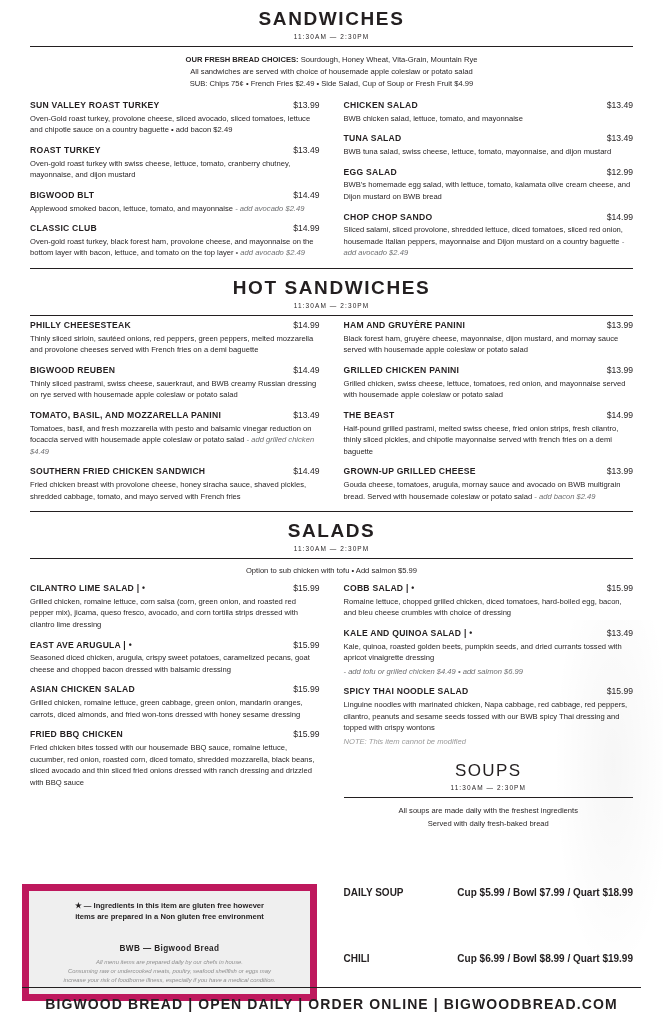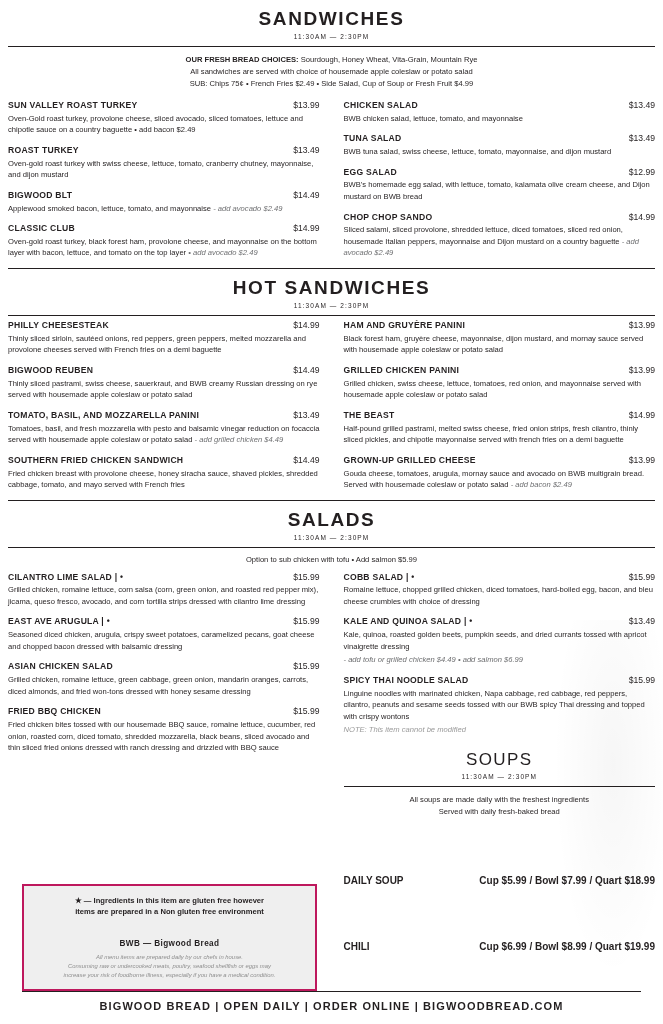--- a/index.html
+++ b/index.html
@@ -10,21 +10,21 @@
     background: #ffffff;
     font-family: "Liberation Sans", sans-serif;
     color: #231f20;
     position: relative;
     overflow: hidden;
   }
   .page {
     position: relative;
     width: 663px;
     height: 1024px;
-    padding: 0 8px;
+    padding: 0 30px;
   }
   
   .watermark {
     position: absolute;
     right: -10px;
     top: 620px;
     width: 120px;
     height: 360px;
     background: radial-gradient(ellipse at 50% 40%, rgba(0,0,0,0.035), rgba(0,0,0,0) 70%);
     pointer-events: none;
@@ -96,21 +96,21 @@
   .note-it { font-style: italic; color: #9a9a9a; }
 
   
   .sub-note {
     text-align: center;
     font-size: 7.6px;
     padding: 7px 0 4px 0;
   }
   .gf-box {
     width: 295px;
-    border: 2px solid #be185d;
+    border: 7px solid #be185d;
     background: #efefef;
     padding: 9px 14px 9px 14px;
     text-align: center;
   }
   .gf-line1 {
     font-size: 7.6px;
     font-weight: bold;
     line-height: 1.5;
   }
   .gf-brand {
@@ -162,21 +162,21 @@
     left: 0;
     right: 0;
     bottom: 12px;
     text-align: center;
   }
   .footer-rule {
     border-top: 1px solid #231f20;
     margin: 0 22px 8px 22px;
   }
   .footer-text {
-    font-size: 11px;
+    font-size: 14px;
     font-weight: bold;
     letter-spacing: 1.1px;
   }
 </style>
 </head>
 <body>
 
 <div class="page">
   <div class="watermark"></div>
 

